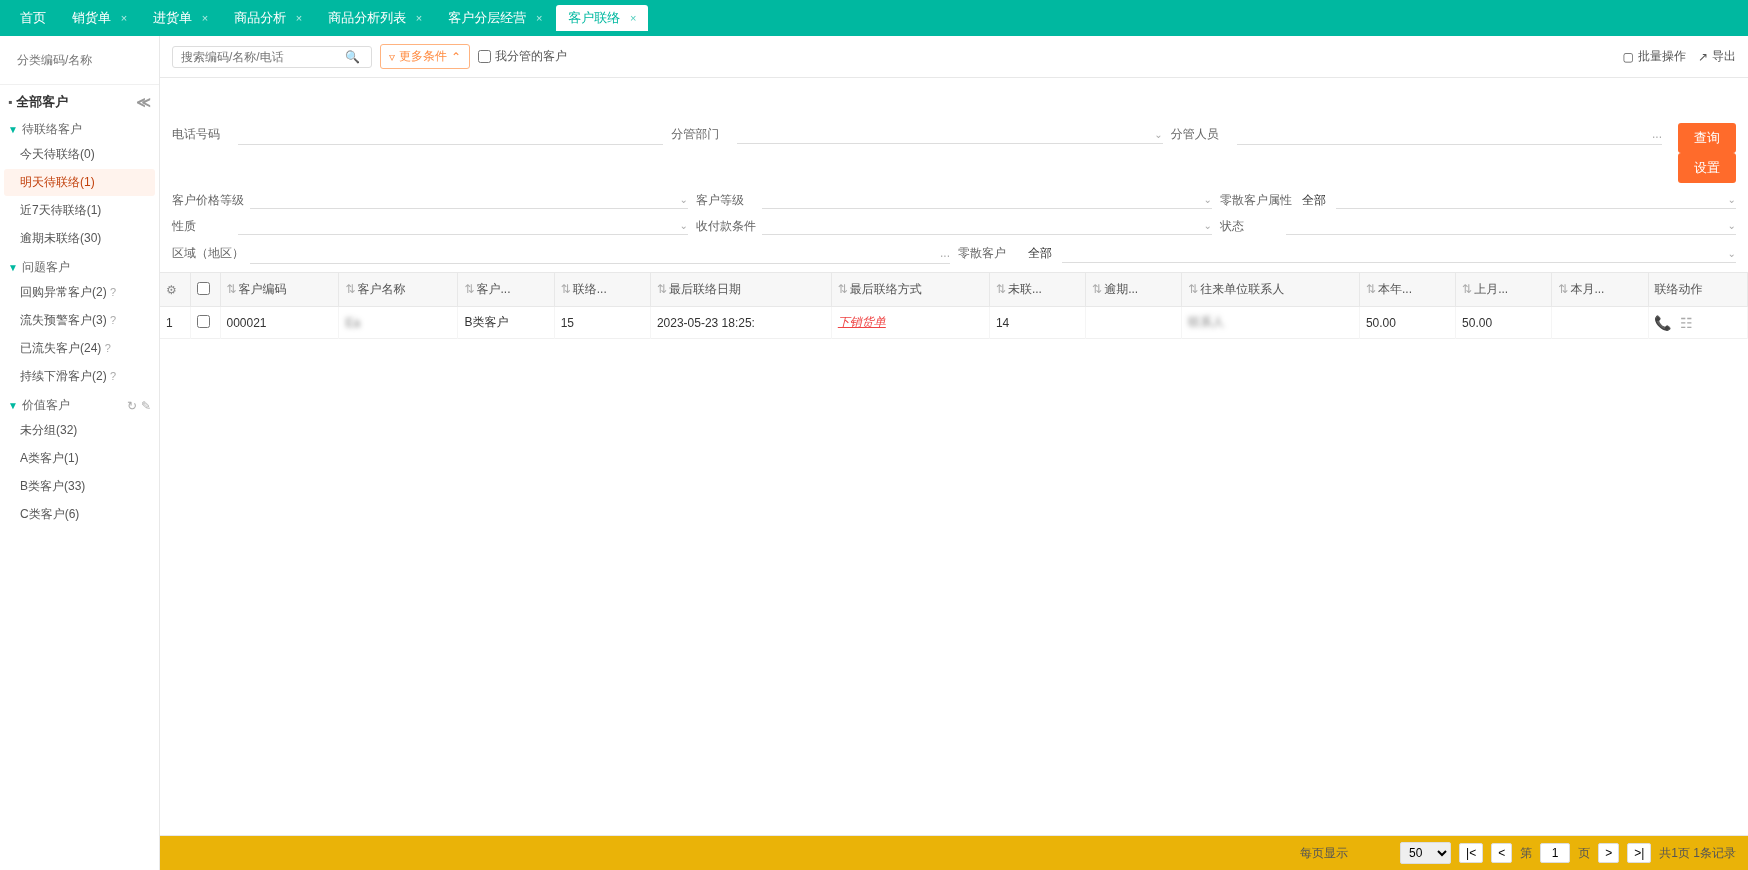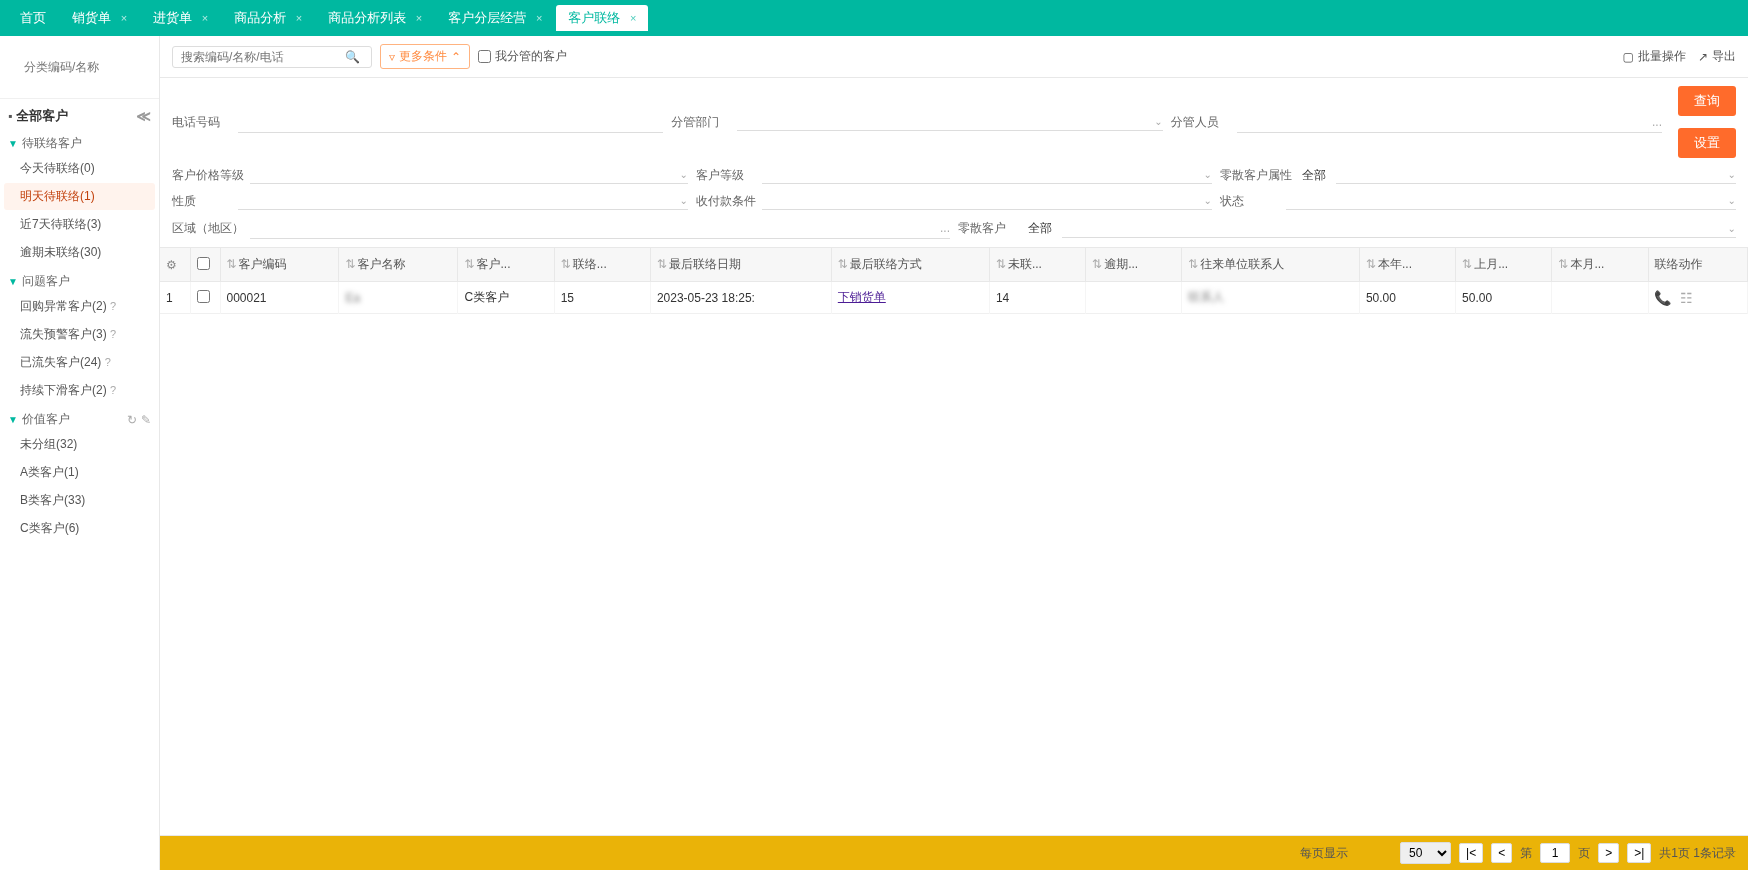--- a/index.html
+++ b/index.html
@@ -38,21 +38,21 @@
     .sidebar {
       width: 160px;
       background: #fff;
       border-right: 1px solid #e8e8e8;
       overflow-y: auto;
       flex-shrink: 0;
     }
     .sidebar-search {
       display: flex;
       align-items: center;
-      padding: 24px;
+      padding: 17px;
       border-bottom: 1px solid #f0f0f0;
       gap: 4px;
     }
     .sidebar-search input {
       flex: 1;
       border: none;
       outline: none;
       font-size: 12px;
       color: #999;
     }
@@ -252,21 +252,21 @@
       border-right: 1px solid #e8e8e8;
       user-select: none;
     }
     tbody tr { border-bottom: 1px solid #f0f0f0; }
     tbody td {
       padding: 7px 6px;
       color: #333;
       white-space: nowrap;
       border-right: 1px solid #f5f5f5;
     }
-    .link-text { color: #4c1d95; cursor: pointer; text-decoration: underline; }
+    .link-text { color: #ef4444; cursor: pointer; text-decoration: underline; font-style: italic; }
     .action-icons { display: flex; gap: 8px; align-items: center; }
     .action-icon { color: #aaa; cursor: pointer; font-size: 14px; }
 
     
     .table-footer {
       background: #eab308;
       border-top: 1px solid #e8e8e8;
       padding: 6px 12px;
       display: flex;
       align-items: center;
@@ -354,21 +354,21 @@
       </span>
       <span class="collapse-btn">≪</span>
     </div>
 
     <div class="sidebar-group-label">
       <span class="triangle">▼</span>
       <span>待联络客户</span>
     </div>
     <div class="sidebar-item">今天待联络(0)</div>
     <div class="sidebar-item active">明天待联络(1)</div>
-    <div class="sidebar-item">近7天待联络(3)</div>
+    <div class="sidebar-item">近7天待联络(1)</div>
     <div class="sidebar-item">逾期未联络(30)</div>
 
     <div class="sidebar-group-label">
       <span class="triangle">▼</span>
       <span>问题客户</span>
     </div>
     <div class="sidebar-item">
       回购异常客户(2) <span style="color:#aaa;font-size:11px;">?</span>
     </div>
     <div class="sidebar-item">
@@ -437,21 +437,21 @@
               <span class="chevron">⌄</span>
           </div>
         </div>
         <div class="filter-item">
           <span class="filter-label">分管人员</span>
           <div class="filter-select">
             <span></span>
               <span class="dots">...</span>
           </div>
         </div>
-        <div style="display:flex;flex-direction:column;gap:12px;">
+        <div style="display:flex;flex-direction:column;gap:0;margin-top:37px;">
           <button class="query-btn">查询</button>
           <button class="set-btn">设置</button>
         </div>
       </div>
 
       <div class="filter-row">
         <div class="filter-item">
           <span class="filter-label">客户价格等级</span>
           <div class="filter-select">
             <span></span>
@@ -564,21 +564,21 @@
           </tr>
         </thead>
         <tbody>
           <tr>
             <td>1</td>
             <td><input type="checkbox" style=""></td>
             <td>000021</td>
             <td>
               <span class="blurred">Ea</span>
             </td>
-            <td>C类客户</td>
+            <td>B类客户</td>
             <td>15</td>
             <td>2023-05-23 18:25:</td>
             <td>
               <span class="link-text">下销货单</span>
             </td>
             <td>14</td>
             <td></td>
             <td>
               <span class="blurred">联系人</span>
             </td>

